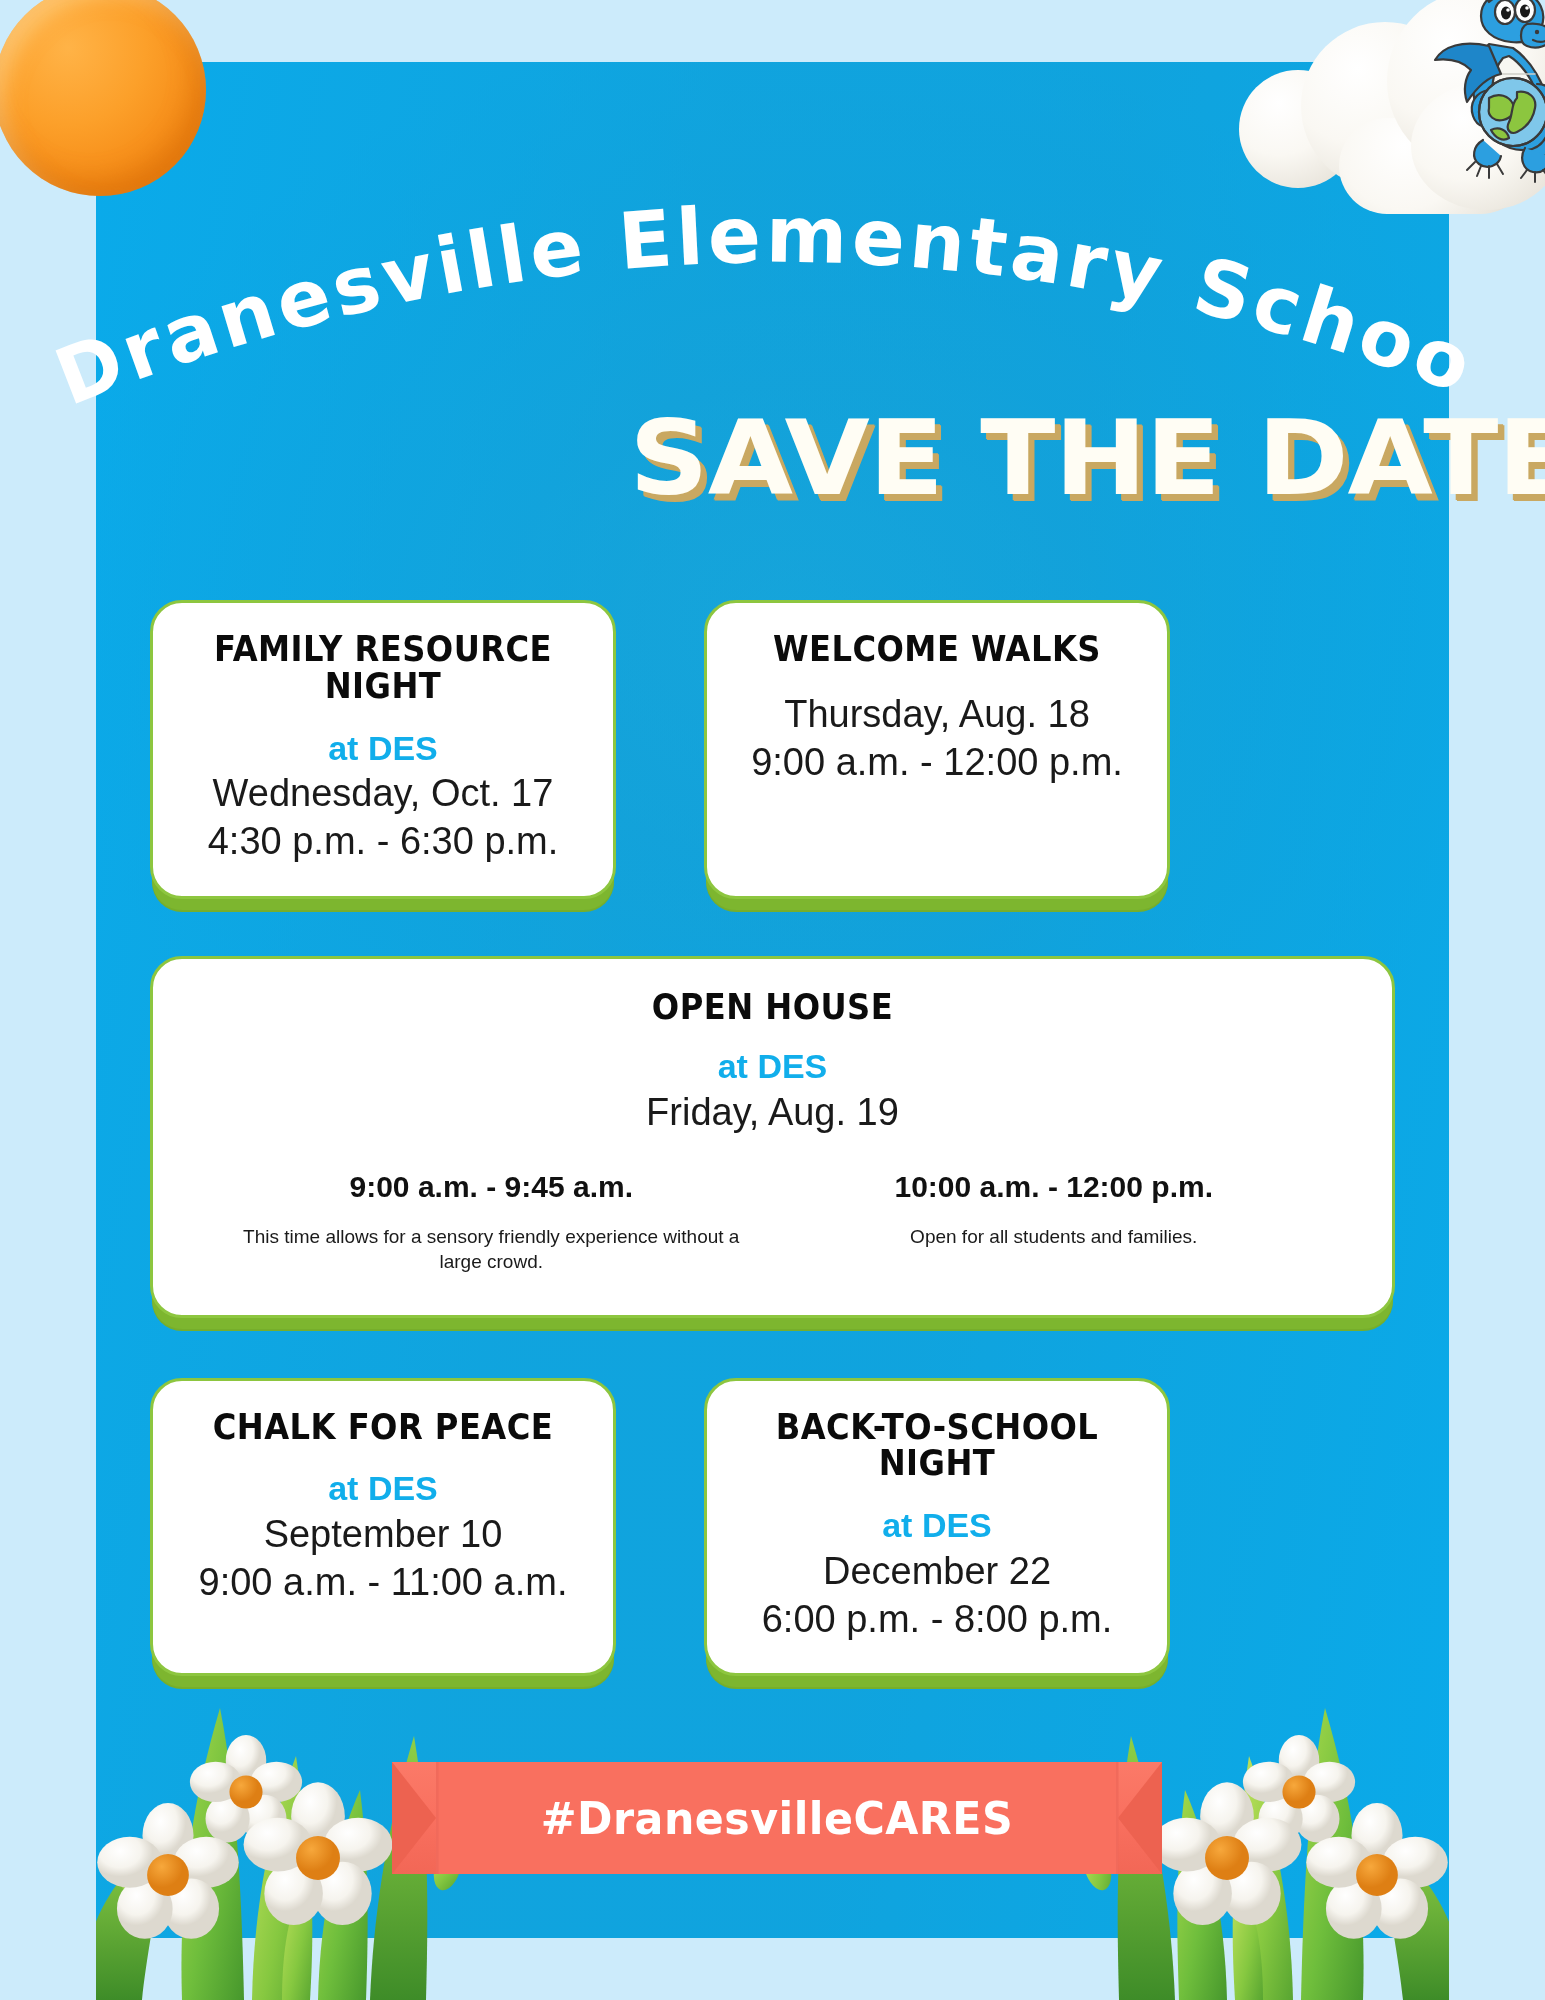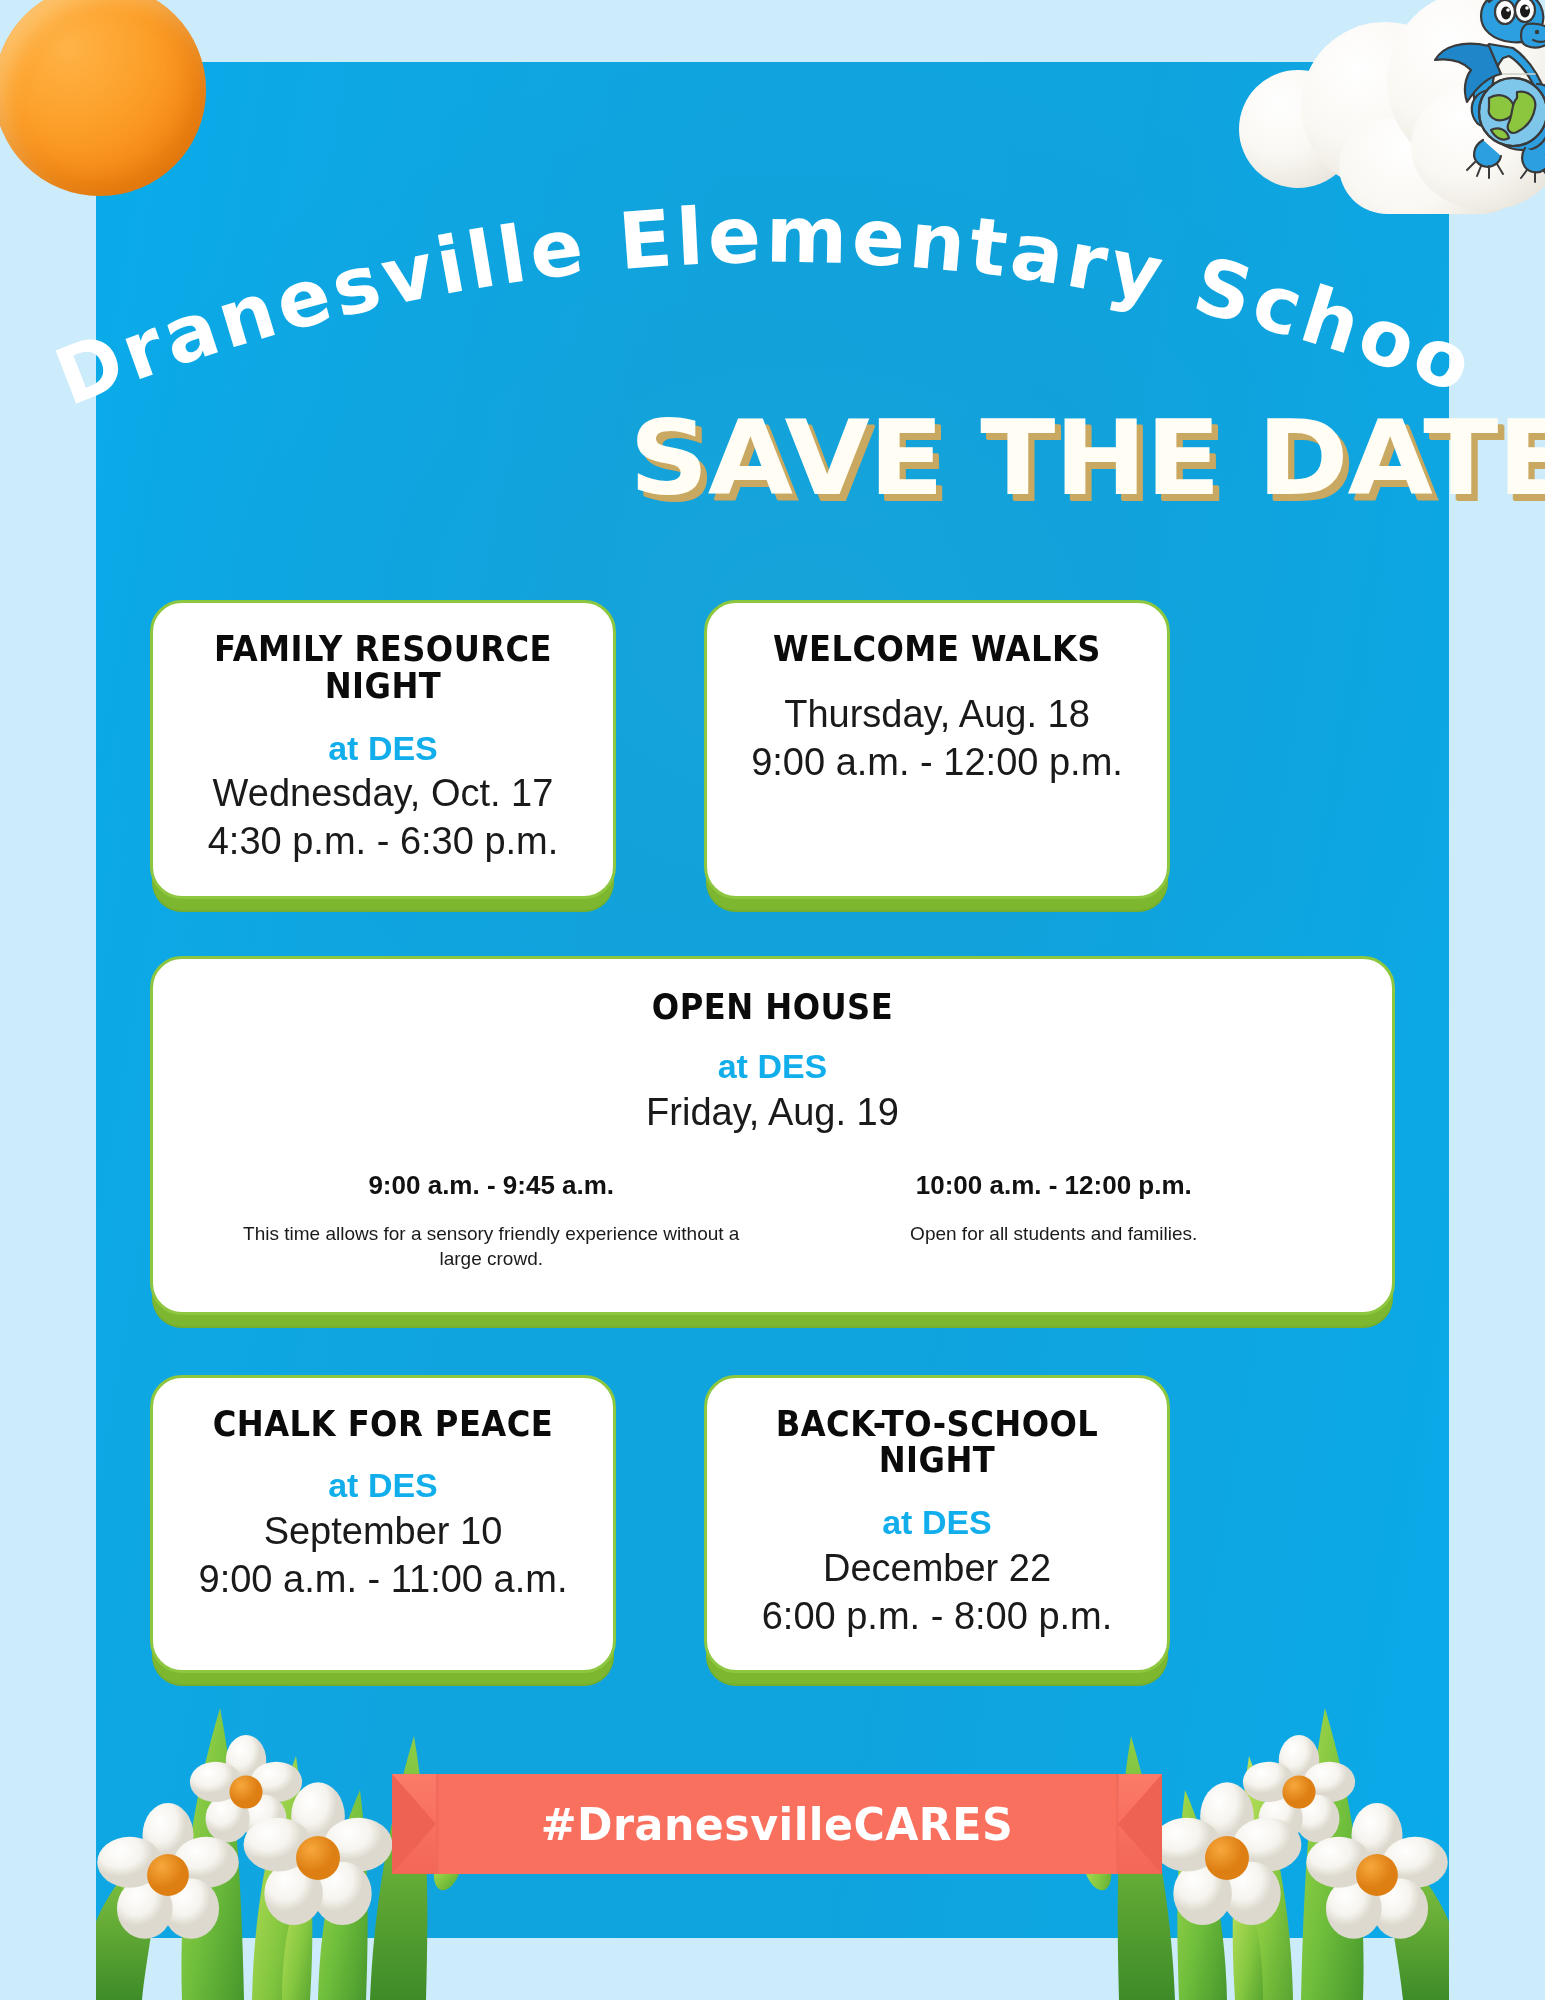--- a/index.html
+++ b/index.html
@@ -143,39 +143,39 @@
     color:#1A1A1A;
     line-height:1.27;
   }
 
   
   .oh-cols{ display:flex; margin-top:34px; }
   .oh-col{ flex:1; padding:0 26px; }
   .oh-time{
     font-family:"Liberation Sans", sans-serif;
     font-weight:700;
-    font-size:26px;
+    font-size:30px;
     color:#111;
     margin-bottom:20px;
   }
   .oh-desc{
     font-family:"Liberation Sans", sans-serif;
     font-weight:400;
     font-size:19px;
     line-height:1.33;
     color:#1A1A1A;
   }
 
   
   .grass{ position:absolute; left:96px; bottom:0; width:1353px; height:330px; z-index:9; pointer-events:none; }
 
   
   .ribbon{
     position:absolute; left:392px; bottom:126px;
-    width:770px; height:100px; z-index:11;text-decoration:underline;
+    width:770px; height:112px; z-index:11;text-decoration:underline;
   }
   .ribbon .rib-label{
     position:absolute; inset:0;
     display:flex; align-items:center; justify-content:center;
     font-family:"DejaVu Sans", sans-serif;
     font-weight:700;
     font-size:45px;
     color:#FFFFFF;
     letter-spacing:.5px;
     transform:scaleX(.95);

